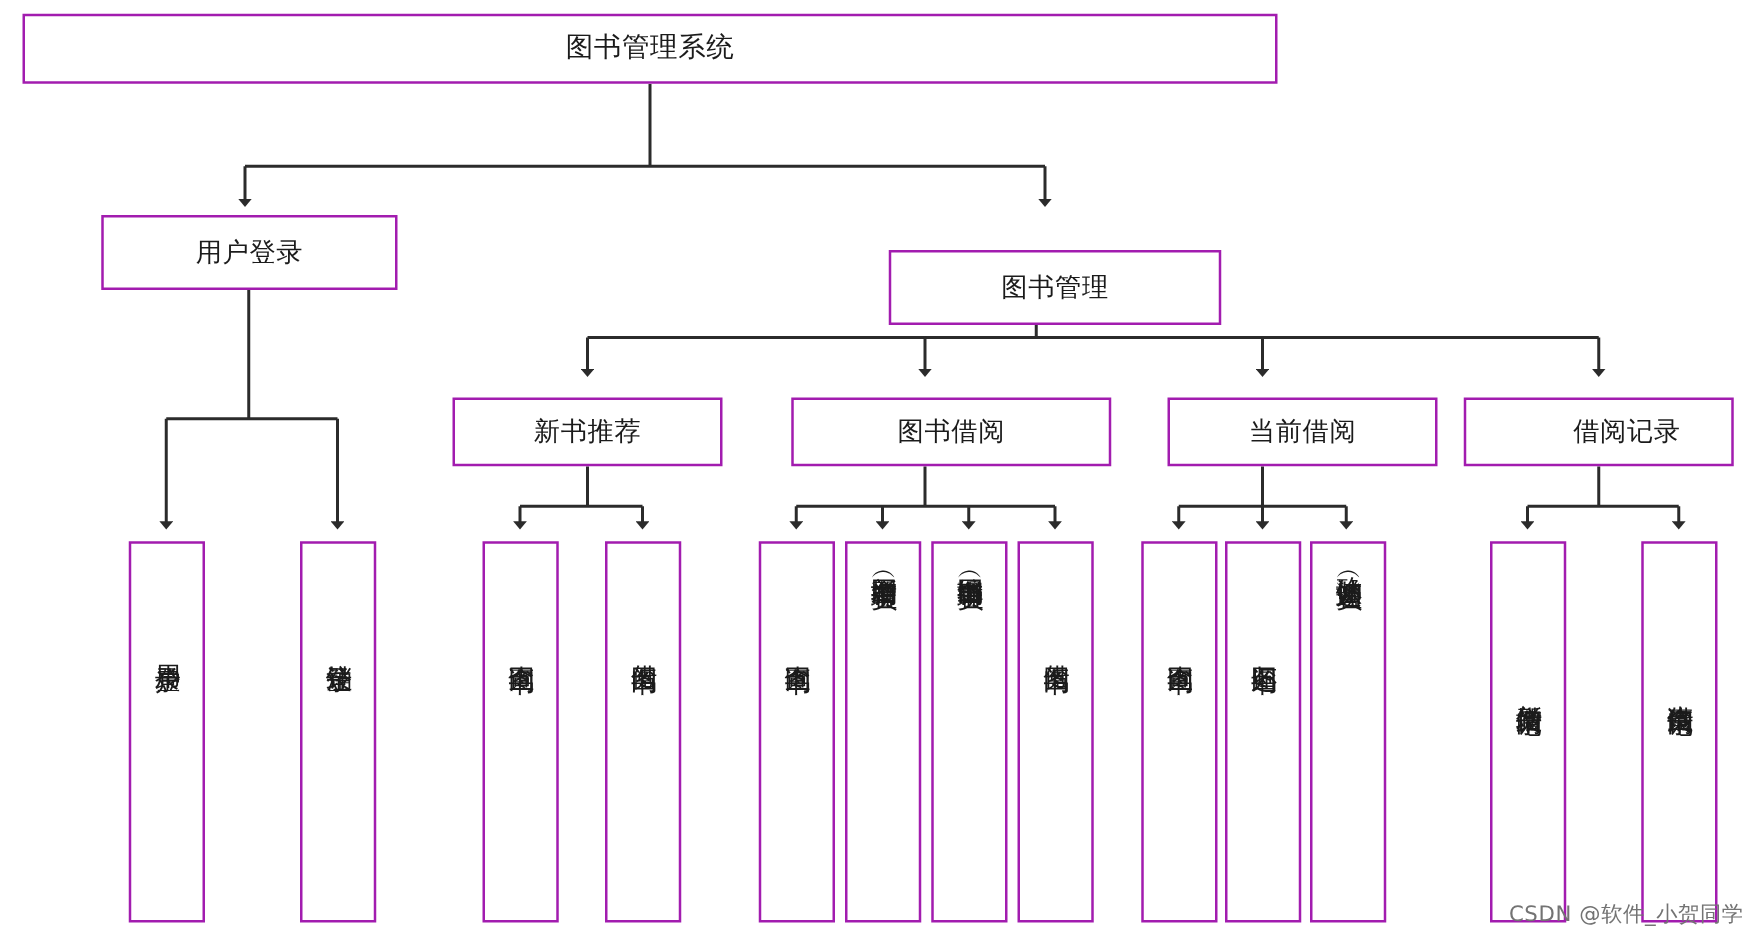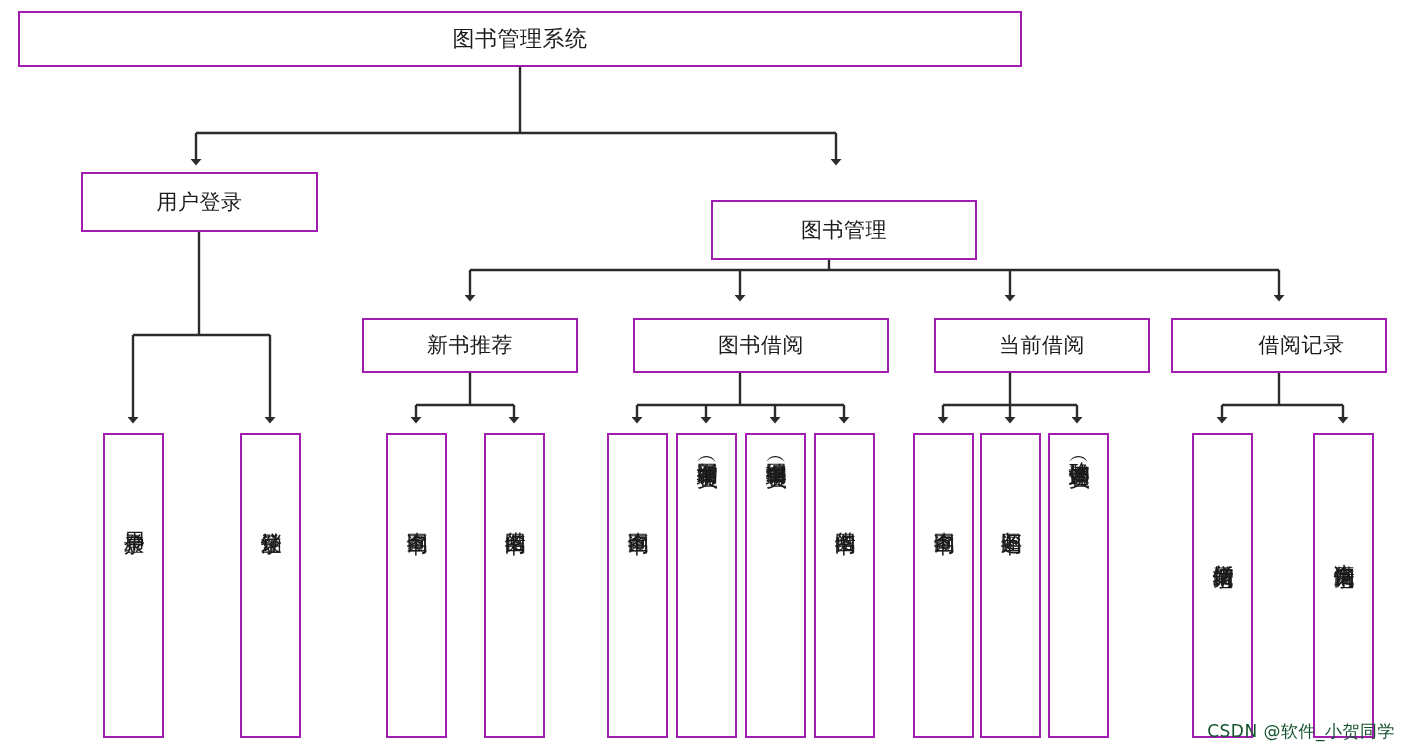--- a/index.html
+++ b/index.html
@@ -71,21 +71,21 @@
     margin-top: 6px;
   }
   .node.vert.midsmall .label {
     margin-top: 108px;
   }
   #watermark {
     position: absolute;
     right: 10px;
     bottom: 4px;
     font-size: 17px;
-    color: #14532d;
+    color: #737373;
     letter-spacing: 0.5px;
     z-index: 5;
     white-space: nowrap;
   }
 </style>
 </head>
 <body>
 
 <div id="canvas">
 

